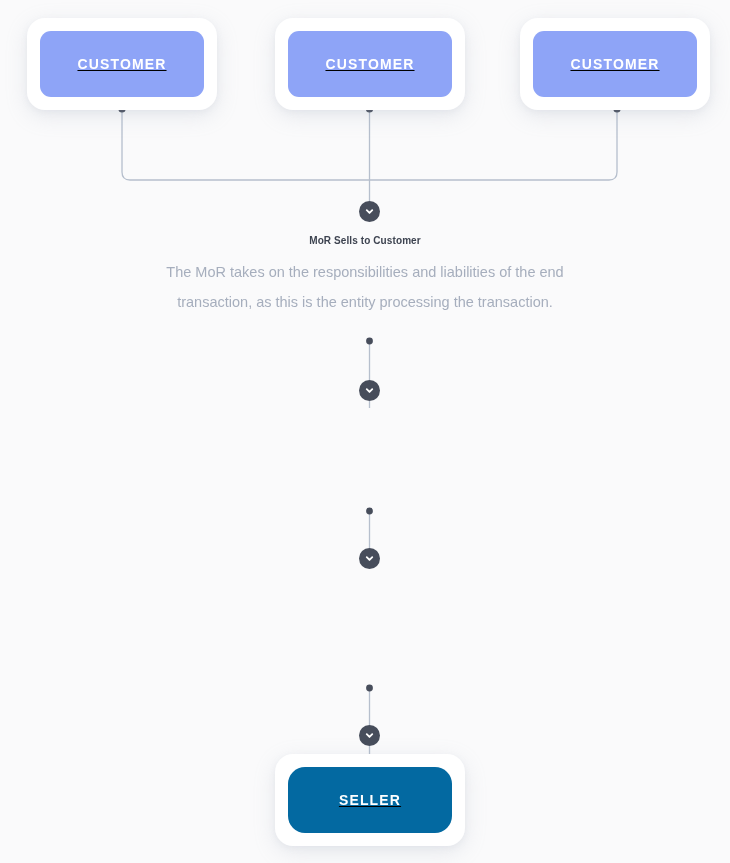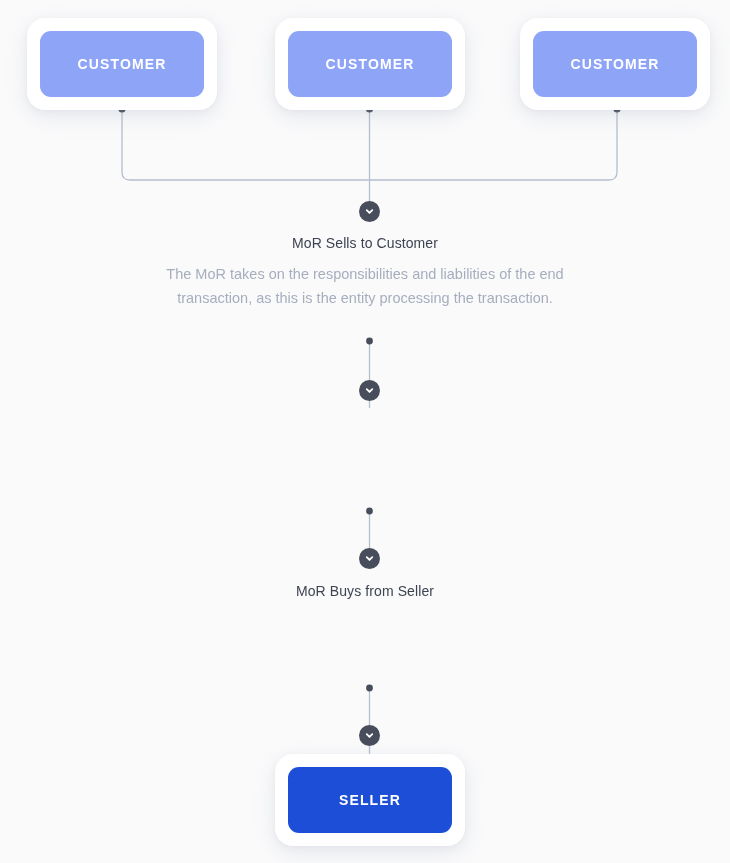--- a/index.html
+++ b/index.html
@@ -33,20 +33,21 @@
   .node-card {
     position: absolute;
     background: #ffffff;
     border-radius: 18px;
     box-shadow: 0 6px 22px rgba(150, 158, 178, 0.20),
                 0 2px 6px rgba(150, 158, 178, 0.10);
     display: flex;
     align-items: center;
     justify-content: center;
     z-index: 3;
+    text-decoration: underline;
   }
 
   .pill {
     border-radius: 11px;
     display: flex;
     align-items: center;
     justify-content: center;
     color: #ffffff;
     font-weight: bold;
     letter-spacing: 1.15px;
@@ -119,29 +120,29 @@
 
   
   .step-block {
     position: absolute;
     width: 420px;
     left: 155px;
     text-align: center;
     z-index: 2;
   }
   .step-title {
-    font-size: 14px;
-    font-weight: normal;
+    font-size: 10px;
+    font-weight: bold;
     color: #3d4350;
     letter-spacing: 0.1px;
     margin-bottom: 11px;
   }
   .step-desc {
     font-size: 14.5px;
-    line-height: 24px;
+    line-height: 30px;
     color: #a6aebd;
   }
   #step-block-1 { top: 235px; }
   #step-block-2 { top: 583px; }
 </style>
 </head>
 <body style="background: rgb(250, 250, 251);">
 
 <div id="diagram" style="background: rgb(250, 250, 251);">
 
@@ -204,20 +205,19 @@
     </svg>
   </div>
 
   <div class="step-block" id="step-block-1">
     <div class="step-title">MoR Sells to Customer</div>
     <div class="step-desc">The MoR takes on the responsibilities and liabilities of the end transaction, as this is the entity processing the transaction.</div>
   </div>
 
 
   <div class="step-block" id="step-block-2">
-    <div class="step-title">MoR Buys from Seller</div>
   </div>
 
   <div class="node-card" id="seller-card">
-    <div class="pill" style="background: #1d4ed8;">SELLER</div>
+    <div class="pill" style="background: #0369a1; border-radius: 17px;">SELLER</div>
   </div>
 
 </div>
 
 </body></html>

